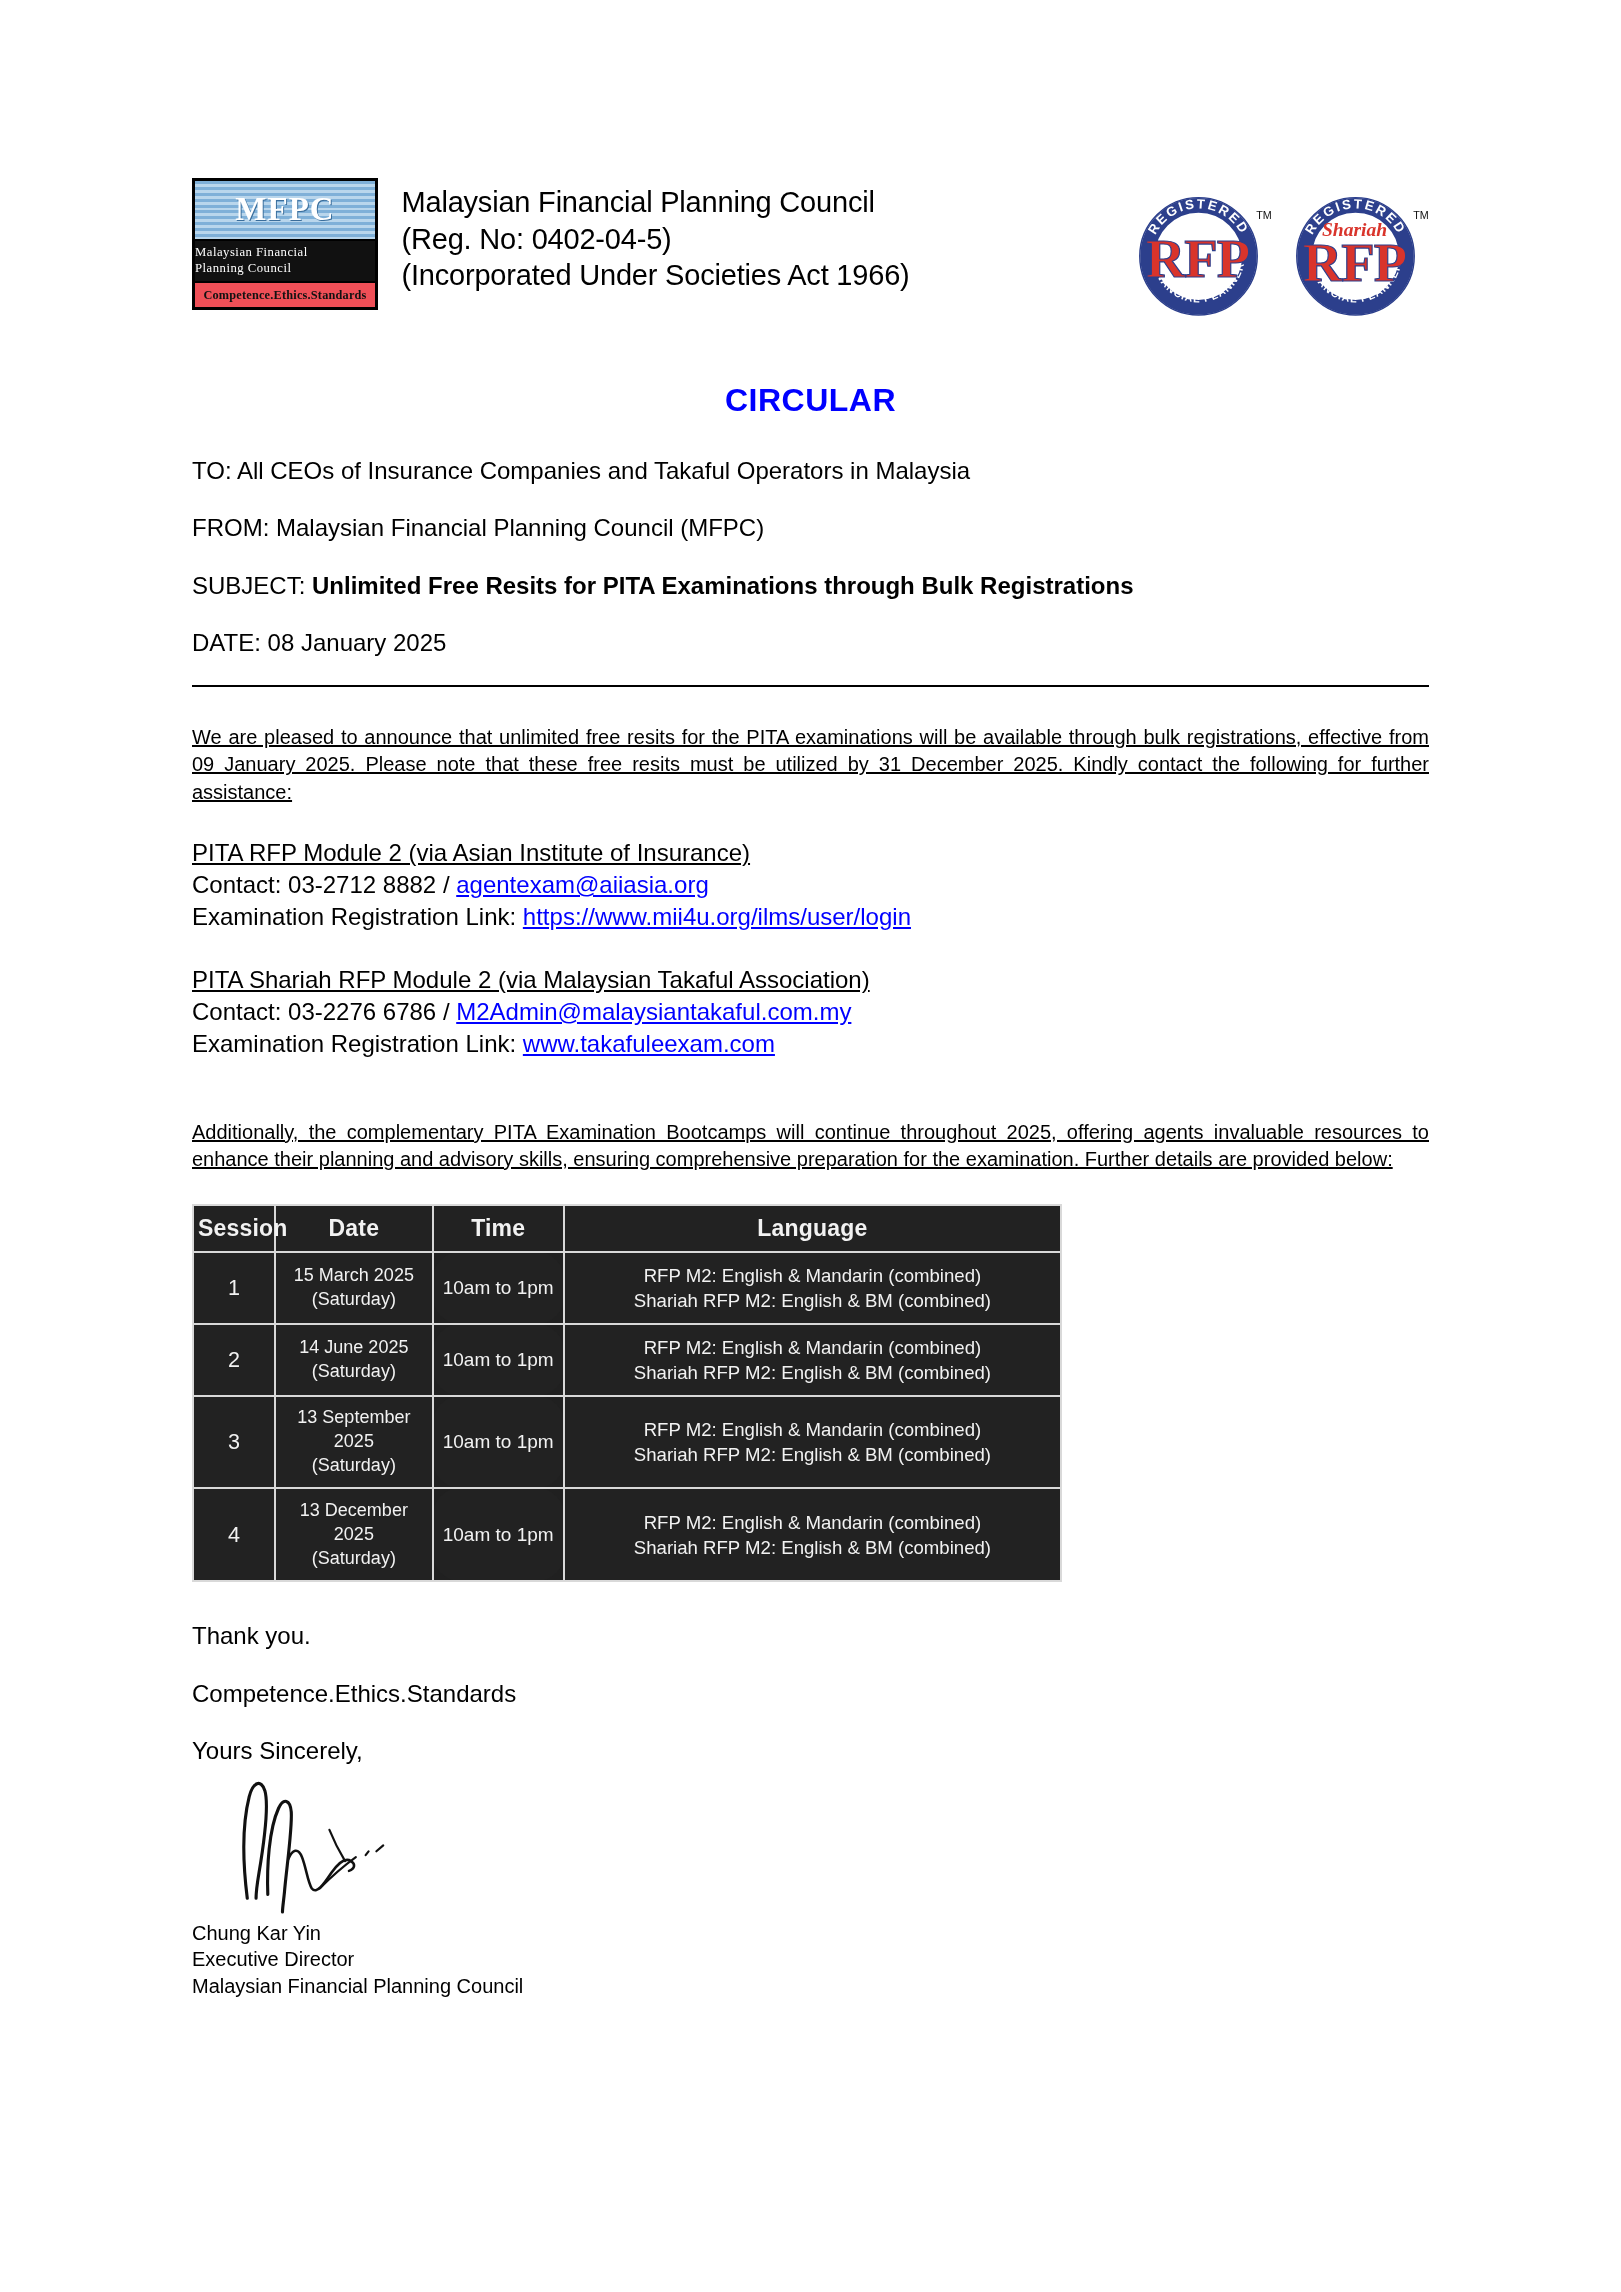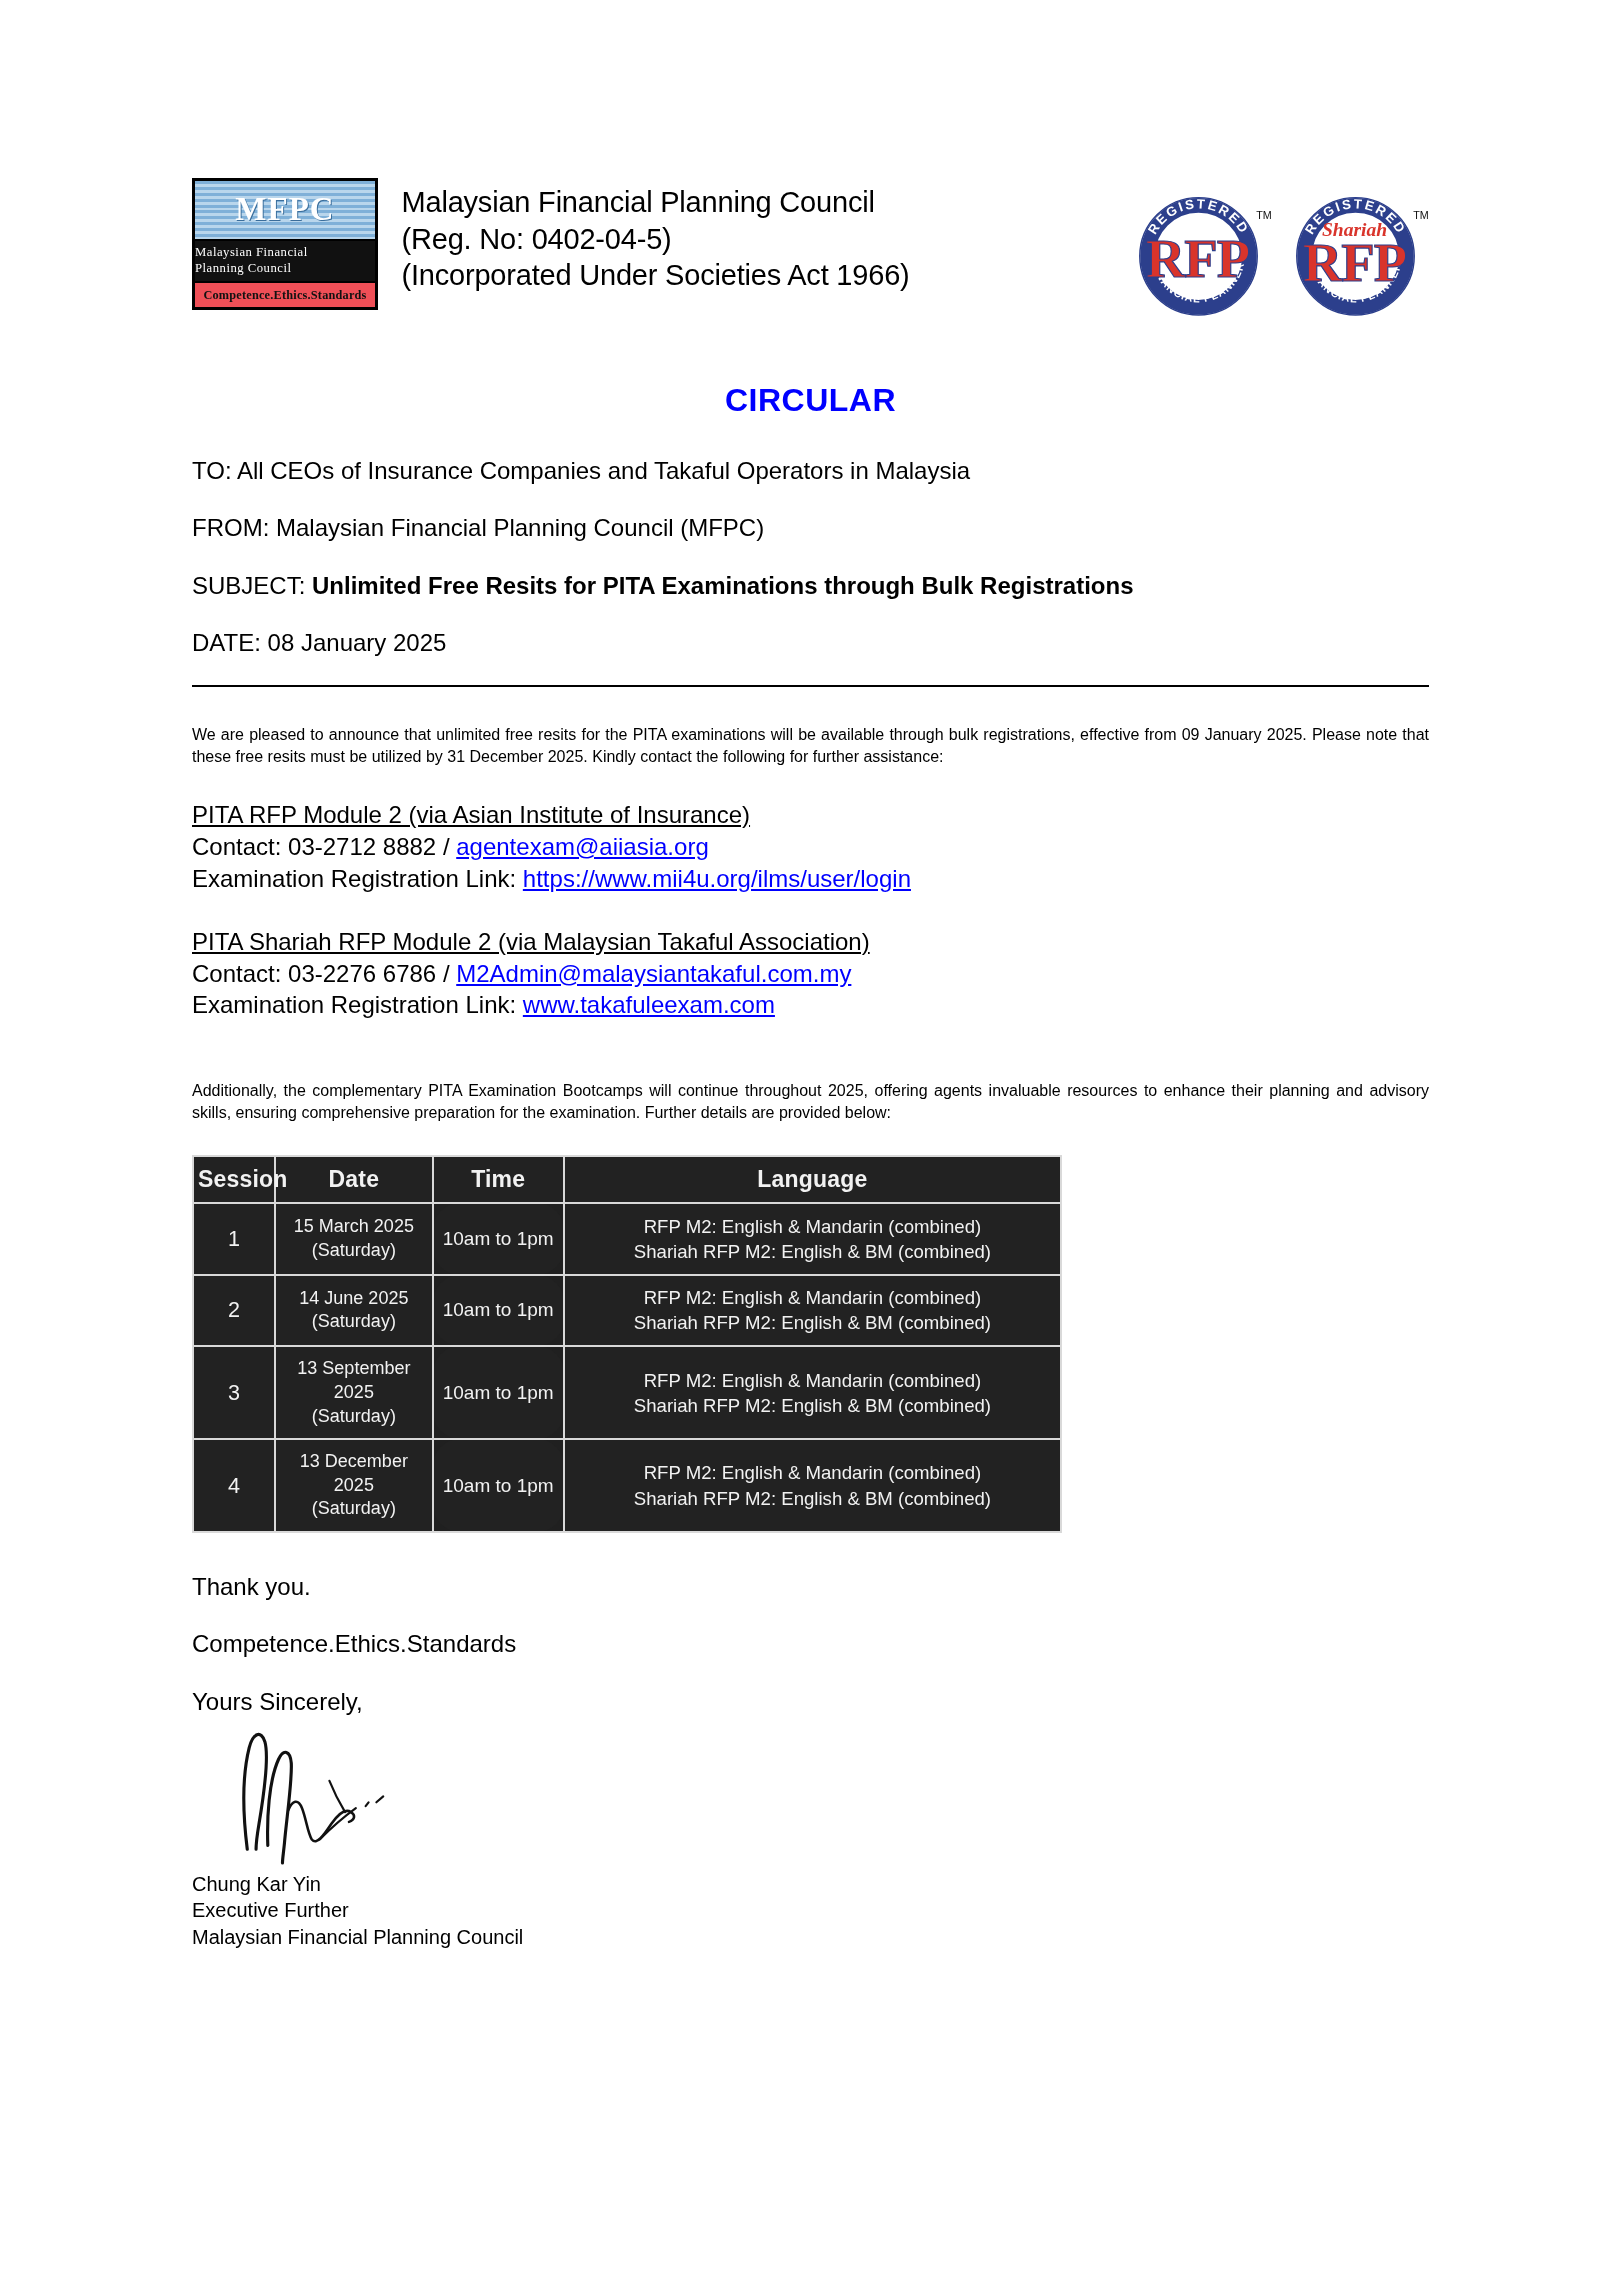--- a/index.html
+++ b/index.html
@@ -141,24 +141,25 @@
 
   .rule {
     border: 0;
     border-top: 2.9px solid #000;
     margin: 13.7px 0 0 0;
     width: 100%;
   }
 
   
   .body-para {
-    font-size: 16px;
+    font-size: 20px;
     line-height: 1.37;
     text-align: justify;
     margin-top: 37px;
+    text-decoration: underline;
   }
   .contact-block {
     font-size: 24px;
     line-height: 1.33;
     margin-top: 31px;
   }
   .contact-block .heading {
     text-decoration: underline;
   }
   a.link {
@@ -431,20 +432,20 @@
             <path d="M118 62 C122 72, 128 84, 134 94" stroke-width="2.2"></path>
             <path d="M108 122 C120 110, 134 98, 145 90" stroke-width="2.2"></path>
             <path d="M155 88 L158 84" stroke-width="2.2"></path>
             <path d="M166 84 L173 78" stroke-width="2.2"></path>
           </g>
         </svg>
       </div>
 
       <div class="signoff-name">
         <div>Chung Kar Yin</div>
-        <div>Executive Further</div>
+        <div>Executive Director</div>
         <div>Malaysian Financial Planning Council</div>
       </div>
     </div>
 
   </div>
 </div>
 
 
 </body></html>

